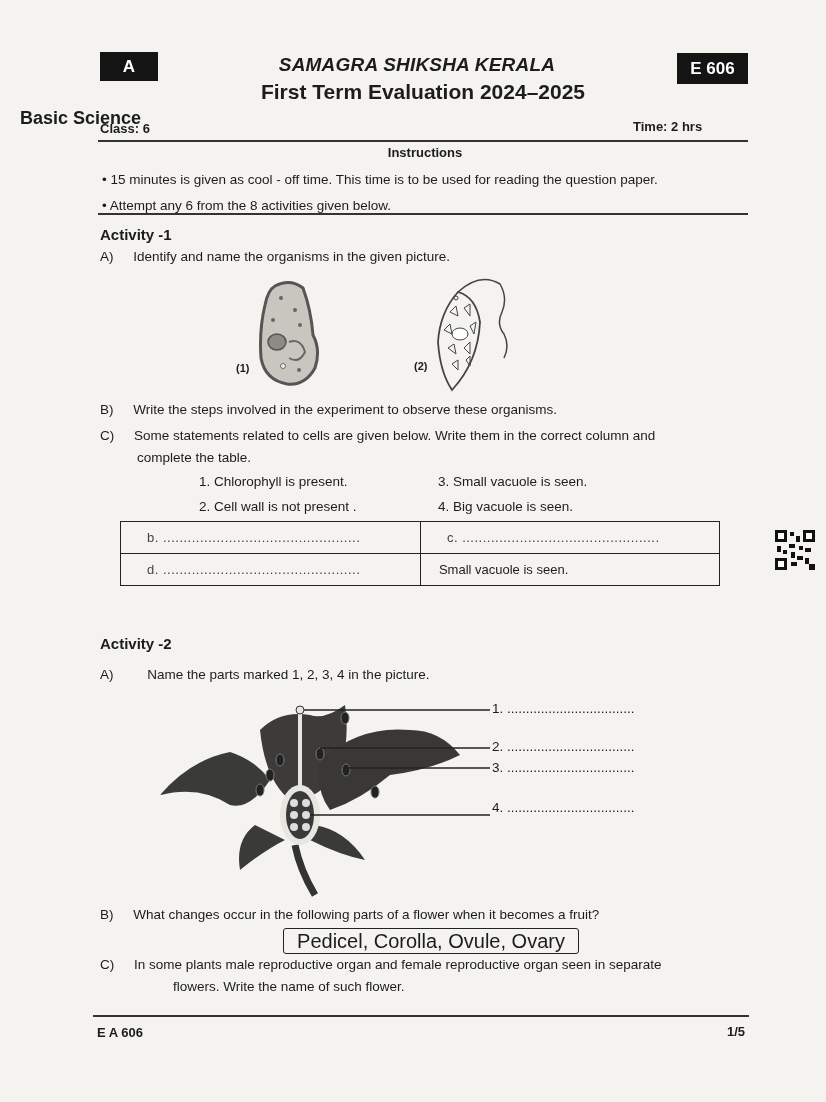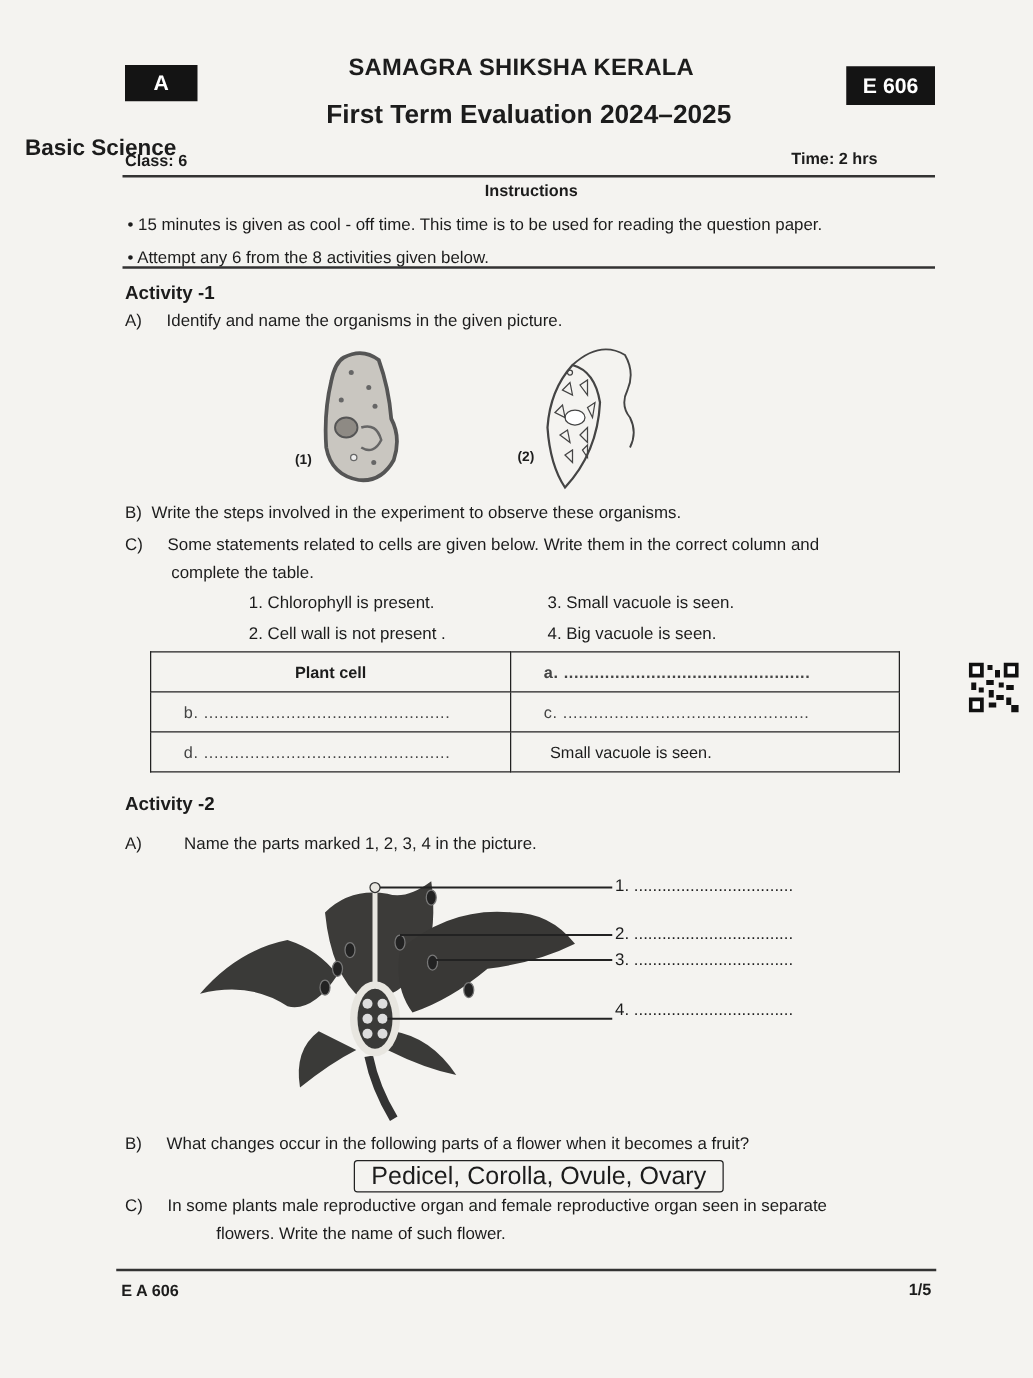--- a/index.html
+++ b/index.html
@@ -35,21 +35,21 @@
     font-size: 20px; display: flex; align-items: center; justify-content: center;
   }
   .leader-label { font-size: 13.5px; }
 </style>
 </head>
 <body>
 
 <div class="abs box-dark" style="left:100px;top:52px;width:58px;height:29px;">A</div>
 <div class="abs box-dark" style="left:677px;top:53px;width:71px;height:31px;">E 606</div>
 
-<div class="abs title1" style="left:0;width:814px;top:44px;text-align:center;padding-left:20px;box-sizing:border-box;">SAMAGRA SHIKSHA KERALA</div>
+<div class="abs title1" style="left:0;width:814px;top:54px;text-align:center;padding-left:20px;box-sizing:border-box;font-style:italic;">SAMAGRA SHIKSHA KERALA</div>
 <div class="abs title2" style="left:0;width:826px;top:80px;text-align:center;padding-left:20px;box-sizing:border-box;">First Term Evaluation 2024–2025</div>
 <div class="abs title3" style="left:0;width:698px;top:108px;text-align:left;padding-left:20px;box-sizing:border-box;">Basic Science</div>
 <div class="abs small-bold" style="left:100px;top:121px;">Class: 6</div>
 <div class="abs small-bold" style="left:633px;top:119px;">Time: 2 hrs</div>
 
 <div class="abs rule" style="left:98px;top:140px;width:650px;"></div>
 <div class="abs small-bold" style="left:0;width:826px;top:145px;text-align:center;padding-left:24px;box-sizing:border-box;">Instructions</div>
 
 <div class="abs txt" style="left:102px;top:172px;">• <span>15 minutes is given as cool - off time. This time is to be used for reading the question paper.</span></div>
 <div class="abs txt" style="left:102px;top:198px;">• <span>Attempt any 6 from the 8 activities given below.</span></div>
@@ -89,46 +89,42 @@
     <polygon points="34,76 40,70 40,82" fill="none" stroke="#444"></polygon>
     <polygon points="22,92 28,88 28,98" fill="none" stroke="#444"></polygon>
     <polygon points="36,88 40,84 40,94" fill="none" stroke="#444"></polygon>
     <circle cx="26" cy="26" r="2" fill="none" stroke="#444"></circle>
   </svg>
 </div>
 <div class="abs" style="left:414px;top:360px;font-size:11px;font-weight:bold;">(2)</div>
 
 <div class="abs txt" style="left:100px;top:402px;">
   <span>B)</span>
-  <span style="margin-left:4px;">Write the steps involved in the experiment to observe these organisms.</span>
+  <span style="margin-left:16px;">Write the steps involved in the experiment to observe these organisms.</span>
 </div>
 <div class="abs txt" style="left:100px;top:428px;">
   <span>C)</span>
   <span style="margin-left:16px;">Some statements related to cells are given below. Write them in the correct column  and</span>
 </div>
 <div class="abs txt" style="left:137px;top:450px;">complete the table.</div>
 
 <div class="abs txt" style="left:199px;top:474px;">1. Chlorophyll is present.</div>
 <div class="abs txt" style="left:199px;top:499px;">2. Cell wall is not present .</div>
 <div class="abs txt" style="left:438px;top:474px;">3. Small vacuole is seen.</div>
 <div class="abs txt" style="left:438px;top:499px;">4. Big vacuole is seen.</div>
 
 <table class="cells">
   <tbody>
-      <tr>
-    <td style="text-align:center;font-weight:bold;width:235px;">Plant cell</td>
-    <td class="dots" style="font-weight:bold;">a. ................................................</td>
-  </tr>
   <tr>
     <td class="dots">b. ................................................</td>
     <td class="dots">c. ................................................</td>
   </tr>
   <tr>
     <td class="dots">d. ................................................</td>
-    <td style="padding-left:31px;">Small vacuole is seen.</td>
+    <td style="padding-left:18px;">Small vacuole is seen.</td>
   </tr>
 </tbody>
   </table>
 
 <div class="abs" style="left:775px;top:530px;width:40px;height:40px;">
   <svg width="40" height="40" viewBox="0 0 40 40">
     <rect x="0" y="0" width="12" height="12" fill="#111"></rect>
       <rect x="3" y="3" width="6" height="6" fill="#fff"></rect>
     <rect x="28" y="0" width="12" height="12" fill="#111"></rect>
       <rect x="31" y="3" width="6" height="6" fill="#fff"></rect>

